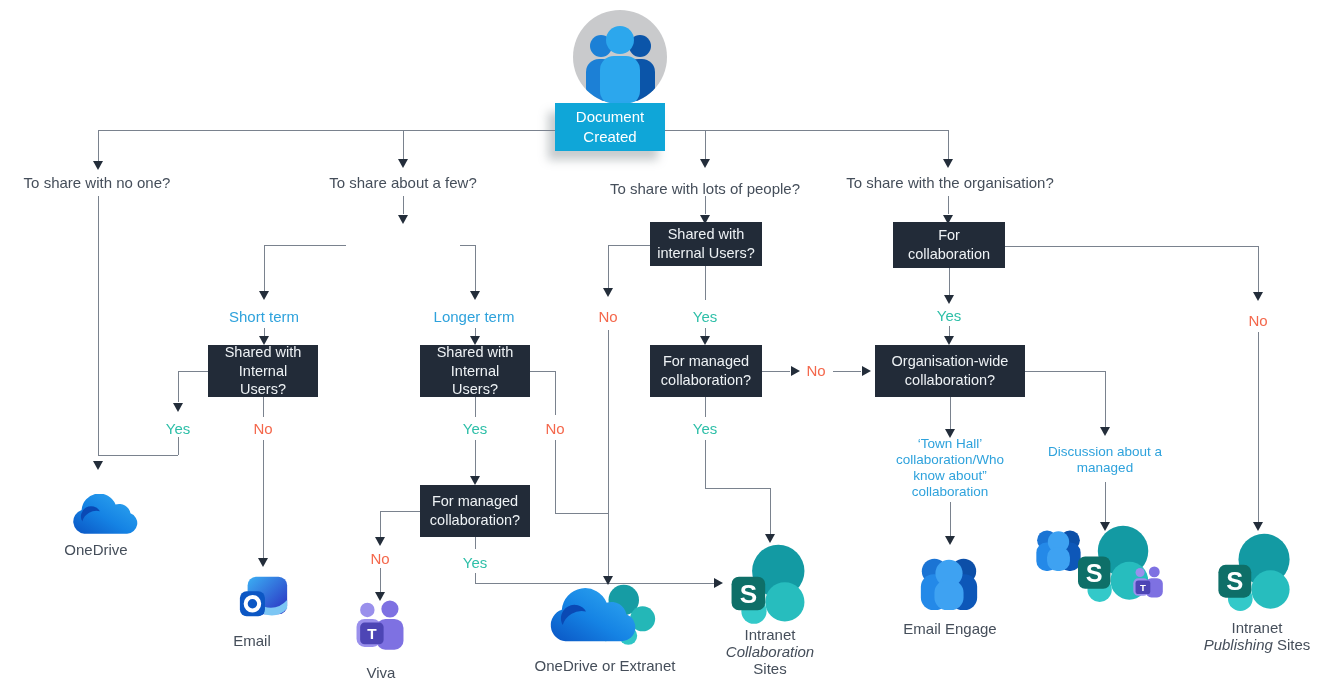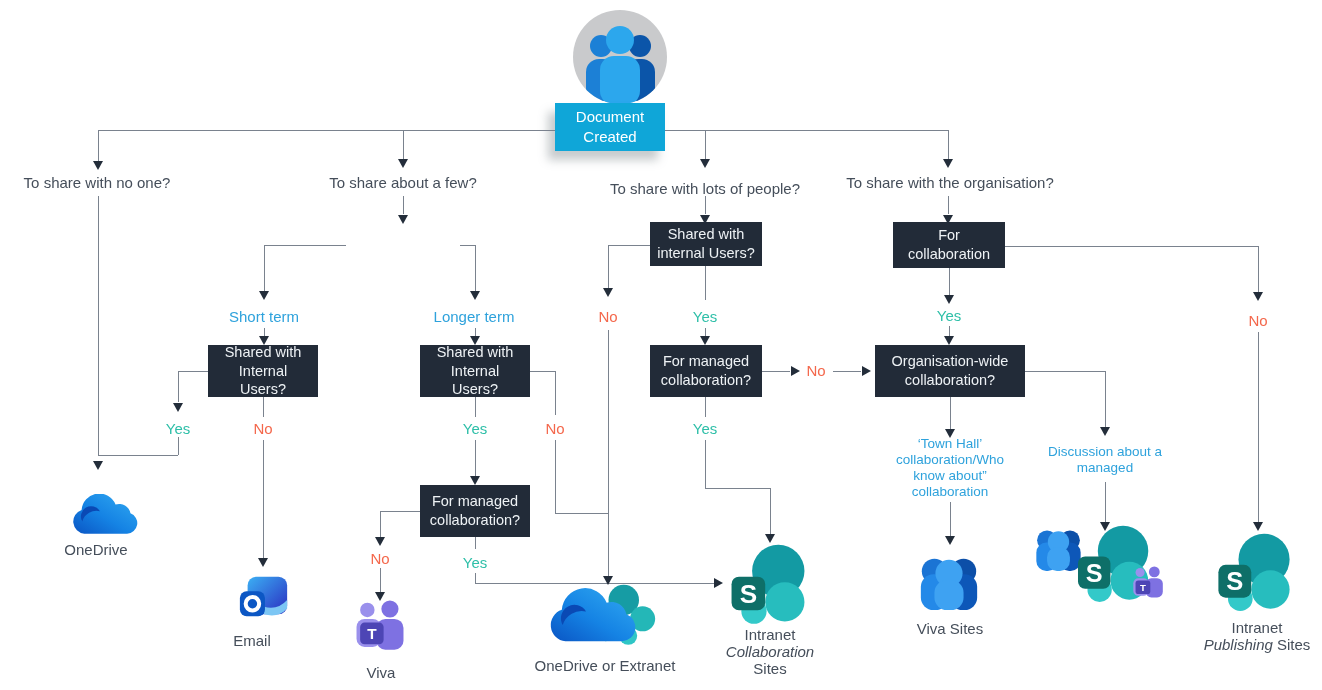--- a/index.html
+++ b/index.html
@@ -181,21 +181,21 @@
 
   <div class="leaf-label" style="left:96px;top:542px">OneDrive</div>
   <div class="leaf-label" style="left:252px;top:633px">Email</div>
   <div class="leaf-label" style="left:381px;top:665px">Viva</div>
   <div class="leaf-label" style="left:605px;top:658px">OneDrive or Extranet</div>
   <div class="leaf-label" style="left:770px;top:627px;width:120px">
     <span>Intranet</span><br>
     <span class="ital">Collaboration</span><br>
     <span>Sites</span>
   </div>
-  <div class="leaf-label" style="left:950px;top:621px">Viva Sites</div>
+  <div class="leaf-label" style="left:950px;top:621px">Email Engage</div>
   <div class="leaf-label" style="left:1257px;top:620px;width:130px">
     <span>Intranet</span><br>
     <span class="ital">Publishing</span>
     <span>Sites</span>
   </div>
 
 <div class="ln h" style="left: 98px; top: 130px; width: 457px; height: 1px;"></div>
     <div class="ln h" style="left: 665px; top: 130px; width: 283px; height: 1px;"></div>
     <div class="ln h" style="left: 264px; top: 245px; width: 82px; height: 1px;"></div>
     <div class="ln h" style="left: 460px; top: 245px; width: 15px; height: 1px;"></div>

